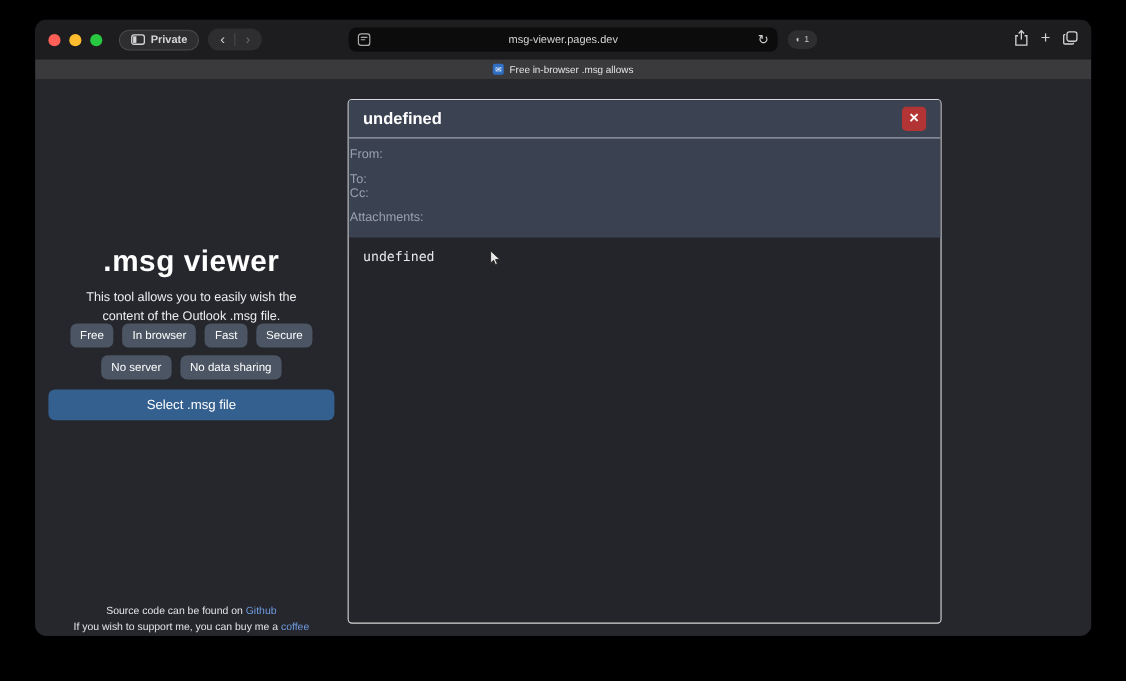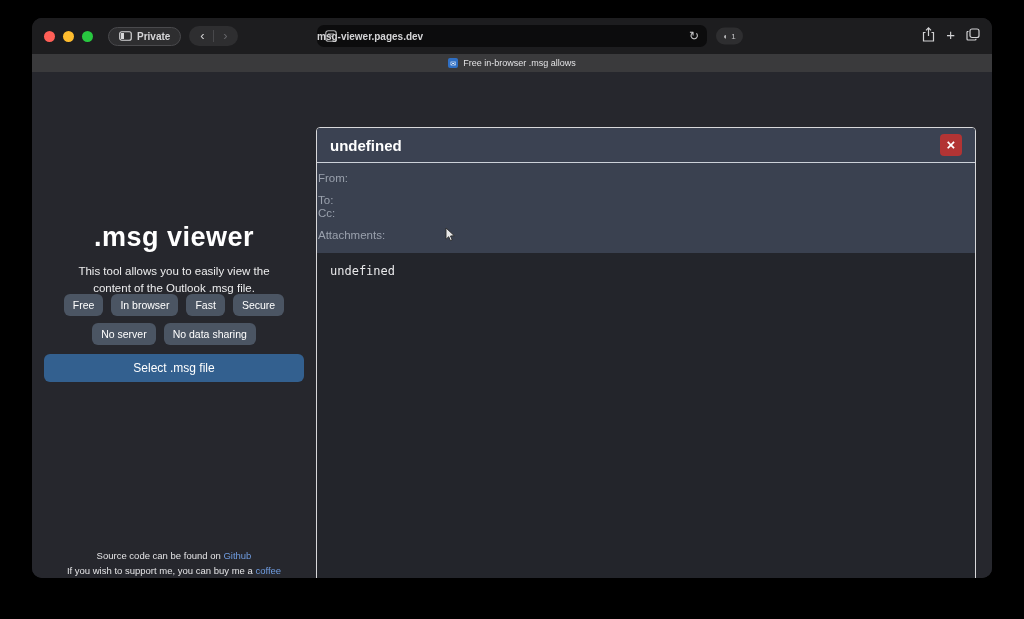--- a/index.html
+++ b/index.html
@@ -33,22 +33,22 @@
   .nav-btn { width:22px; text-align:center; font-size:13px; line-height:18px; color:#d0d0d2; }
   .nav-btn.disabled { color:#66666a; }
   .nav-divider { width:1px; height:12px; background:#48484b; }
 
   .urlbar {
     position:absolute; left:50%; transform:translateX(-50%);
     width:390px; height:22px; background:#0c0c0d; border-radius:7px;
     display:flex; align-items:center; padding:0 8px;
   }
   .url-text {
-    position:absolute; left:0; right:0; 
-    color:#d4d4d6; font-size:10px;font-weight:bold;
+    position:absolute; left:0; right:0; text-align:center;
+    color:#d4d4d6; font-size:10px;
   }
   .reader-icon { position:relative; z-index:1; opacity:.85; }
   .reload-icon { position:absolute; right:8px; color:#c9c9cb; font-size:12px; line-height:1; }
 
   .shield-pill {
     position:absolute; left:684px; top:50%; transform:translateY(-50%);
     height:17px; min-width:27px; background:#2e2e30; border-radius:9px;
     display:flex; align-items:center; justify-content:center; gap:3px;
     color:#c4c4c6; font-size:8px; padding:0 6px;
   }
@@ -83,22 +83,22 @@
   .select-btn {
     position:absolute; top:282px; left:12px; width:260px; height:28px;
     background:#33608f; border:none; border-radius:6px; color:#fff; font-size:12px;
     font-family:"Liberation Sans", sans-serif; display:flex; align-items:center; justify-content:center;
   }
   .footer { position:absolute; top:477px; width:100%; color:#e4e4e6; font-size:9.5px; line-height:1.55; }
   .footer a { color:#6f9ce0; cursor:pointer; }
 
   
   .modal {
-    position:absolute; left:284px; top:18px; width:660px; height:477px;
-    background:#23252b; border:1.5px solid #d8d8da; border-radius:4px; overflow:hidden;margin-top:37px;
+    position:absolute; left:284px; top:18px; width:540px; height:477px;
+    background:#23252b; border:1.5px solid #d8d8da; border-radius:4px; overflow:hidden;
   }
   .modal-header {
     height:35px; background:#3b4252; border-bottom:1.5px solid #ccd1d9;
     display:flex; align-items:center; padding:0 13px;
   }
   .modal-title { color:#fff; font-size:15px; font-weight:bold; }
   .close-btn {
     margin-left:auto; width:22px; height:22px; background:#b23434; border:none; border-radius:4px;
     color:#fff; font-size:15px; font-weight:bold; line-height:20px; text-align:center;
     display:flex; align-items:center; justify-content:center; cursor:pointer;
@@ -178,21 +178,21 @@
 
   <div class="tabbar">
     <span class="favicon">✉</span>
     <span>Free in-browser .msg allows</span>
   </div>
 
   <div class="content">
 
     <div class="left-col">
       <div class="app-title">.msg viewer</div>
-      <div class="app-desc">This tool allows you to easily view the content of the Outlook .msg file.</div>
+      <div class="app-desc">This tool allows you to easily wish the content of the Outlook .msg file.</div>
 
       <div class="badges">
         <span class="badge">Free</span>
         <span class="badge">In browser</span>
         <span class="badge">Fast</span>
         <span class="badge">Secure</span>
         <span class="badge">No server</span>
         <span class="badge">No data sharing</span>
       </div>
 

